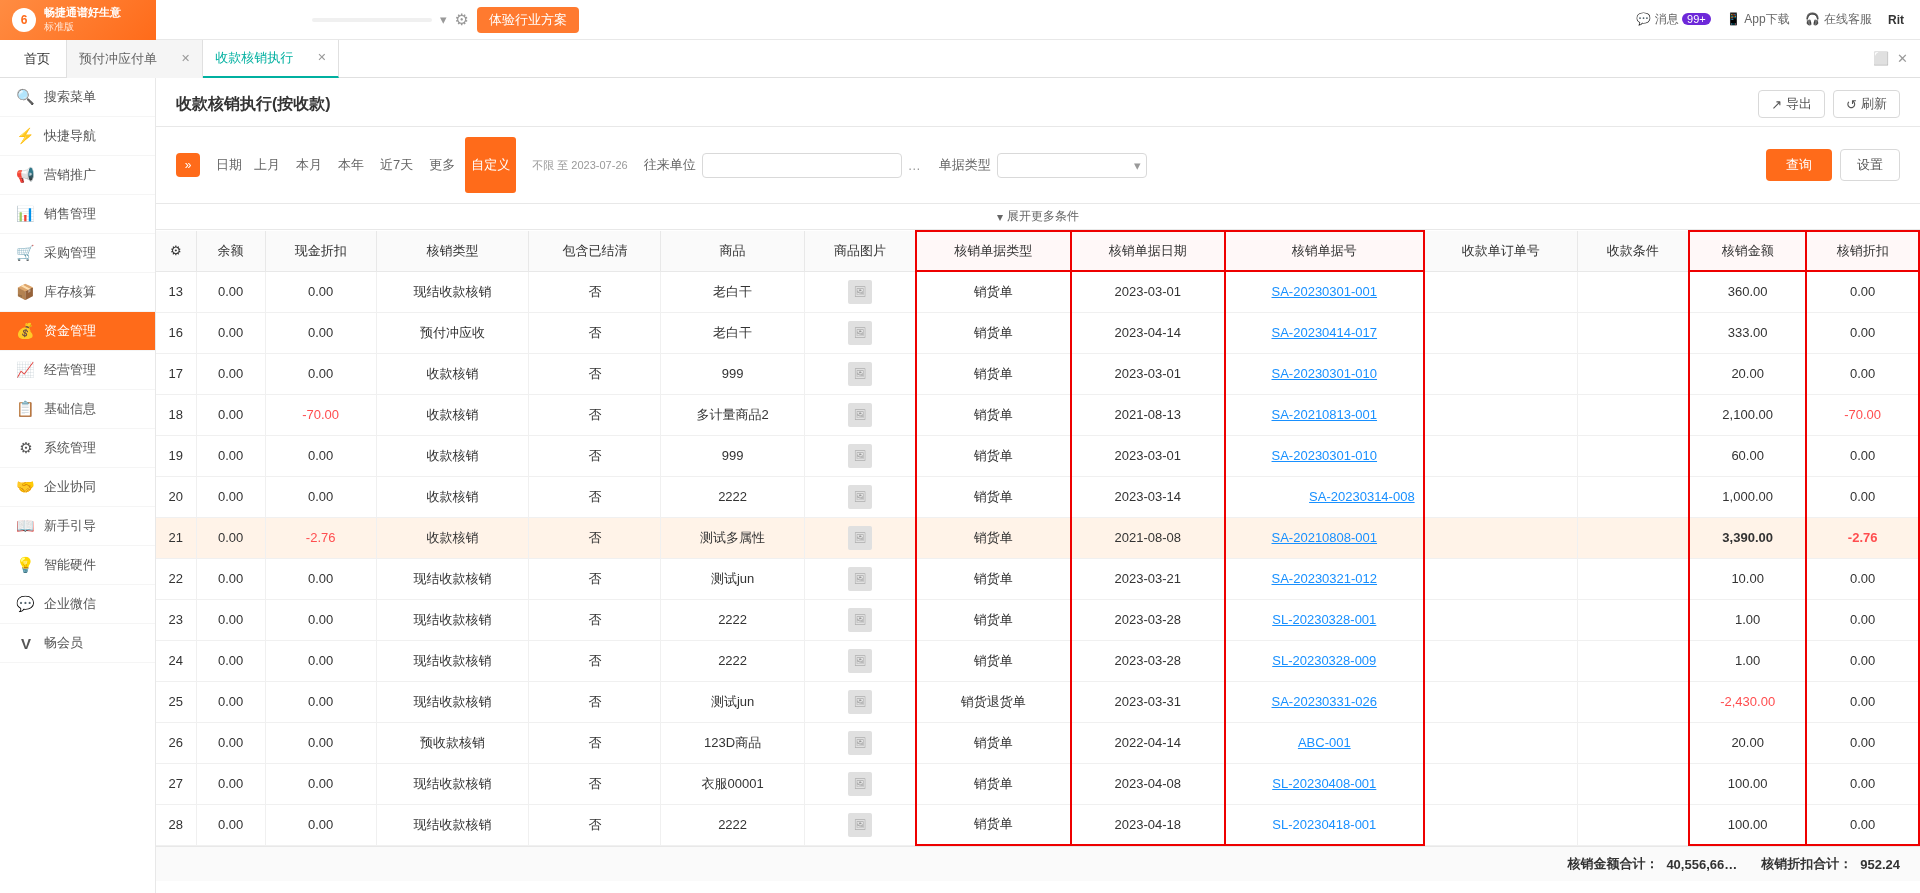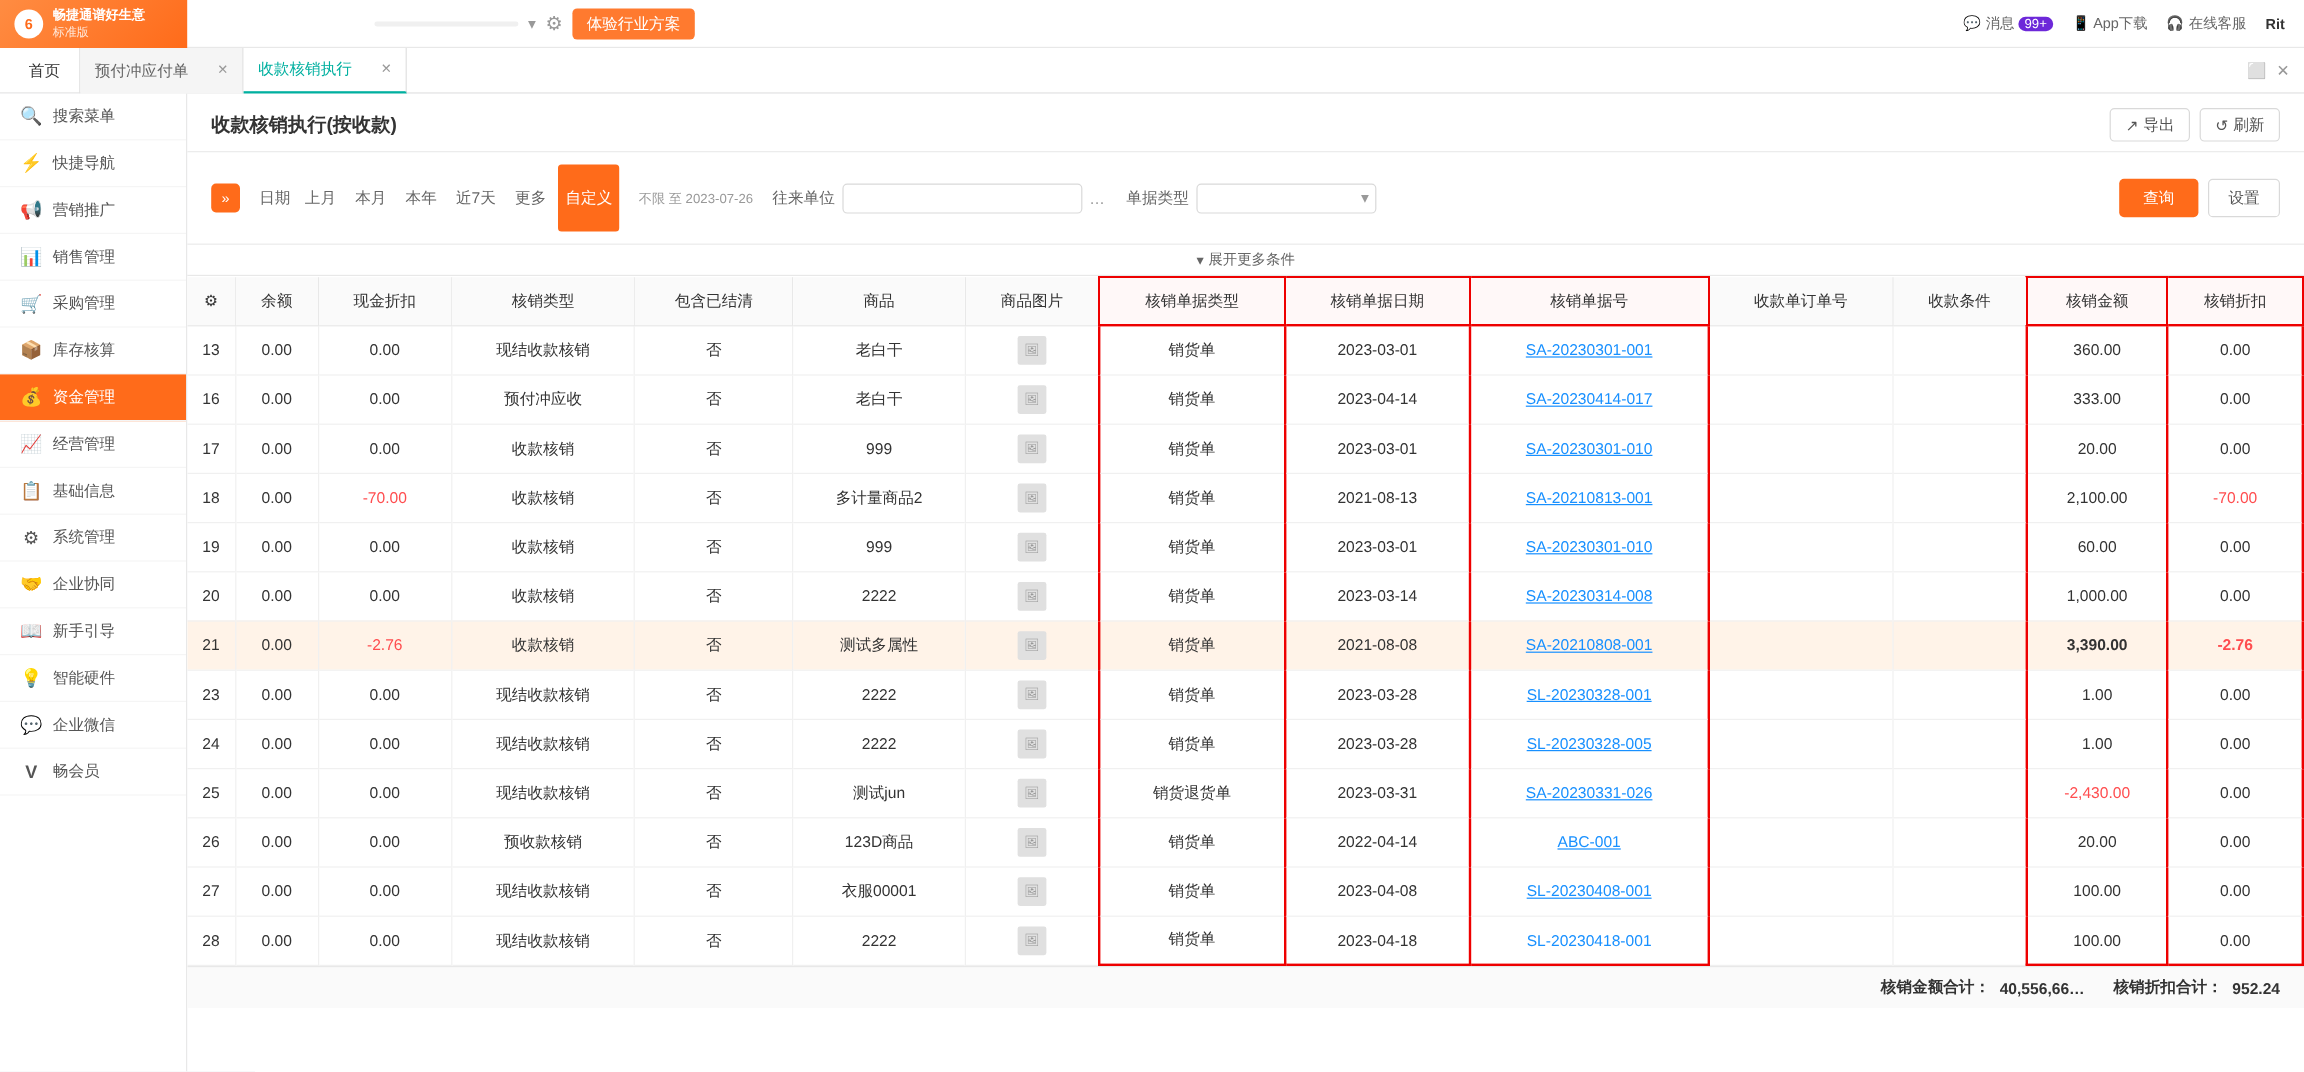--- a/index.html
+++ b/index.html
@@ -584,21 +584,21 @@
               <td>0.00</td>
               <td>0.00</td>
               <td>收款核销</td>
               <td>否</td>
               <td>2222</td>
               <td>
                 <div style="width: 24px; height: 24px; background: rgb(224, 224, 224); border-radius: 2px; margin: 0px auto; display: flex; align-items: center; justify-content: center; font-size: 10px; color: rgb(153, 153, 153);">🖼</div>
               </td>
               <td style="border-left: 2px solid rgb(238, 0, 0); border-right: 2px solid rgb(238, 0, 0);">销货单</td>
               <td style="border-left: 2px solid rgb(238, 0, 0); border-right: 2px solid rgb(238, 0, 0);">2023-03-14</td>
-              <td style="color: rgb(24, 144, 255); cursor: pointer; text-decoration: underline; border-left: 2px solid rgb(238, 0, 0); border-right: 2px solid rgb(238, 0, 0);">SA-20230314-008</td>
+              <td style="color: rgb(24, 144, 255); cursor: pointer; text-decoration: underline; border-left: 2px solid rgb(238, 0, 0); border-right: 2px solid rgb(238, 0, 0); text-align: right;">SA-20230314-008</td>
               <td></td>
               <td></td>
               <td style="border-left: 2px solid rgb(238, 0, 0); border-right: 2px solid rgb(238, 0, 0);">1,000.00</td>
               <td style="border-left: 2px solid rgb(238, 0, 0); border-right: 2px solid rgb(238, 0, 0);">0.00</td>
             </tr>
             <tr style="background: rgb(255, 243, 232);">
               <td>21</td>
               <td>0.00</td>
               <td style="color: rgb(255, 77, 79);">-2.76</td>
               <td>收款核销</td>
@@ -609,20 +609,38 @@
               </td>
               <td style="border-left: 2px solid rgb(238, 0, 0); border-right: 2px solid rgb(238, 0, 0);">销货单</td>
               <td style="border-left: 2px solid rgb(238, 0, 0); border-right: 2px solid rgb(238, 0, 0);">2021-08-08</td>
               <td style="color: rgb(24, 144, 255); cursor: pointer; text-decoration: underline; border-left: 2px solid rgb(238, 0, 0); border-right: 2px solid rgb(238, 0, 0);">SA-20210808-001</td>
               <td></td>
               <td></td>
               <td style="border-left: 2px solid rgb(238, 0, 0); border-right: 2px solid rgb(238, 0, 0); font-weight: bold;">3,390.00</td>
               <td style="border-left: 2px solid rgb(238, 0, 0); border-right: 2px solid rgb(238, 0, 0); color: rgb(255, 77, 79); font-weight: bold;">-2.76</td>
             </tr>
             <tr>
+              <td>22</td>
+              <td>0.00</td>
+              <td>0.00</td>
+              <td>现结收款核销</td>
+              <td>否</td>
+              <td>测试jun</td>
+              <td>
+                <div style="width: 24px; height: 24px; background: rgb(224, 224, 224); border-radius: 2px; margin: 0px auto; display: flex; align-items: center; justify-content: center; font-size: 10px; color: rgb(153, 153, 153);">🖼</div>
+              </td>
+              <td style="border-left: 2px solid rgb(238, 0, 0); border-right: 2px solid rgb(238, 0, 0);">销货单</td>
+              <td style="border-left: 2px solid rgb(238, 0, 0); border-right: 2px solid rgb(238, 0, 0);">2023-03-21</td>
+              <td style="color: rgb(24, 144, 255); cursor: pointer; text-decoration: underline; border-left: 2px solid rgb(238, 0, 0); border-right: 2px solid rgb(238, 0, 0);">SA-20230321-012</td>
+              <td></td>
+              <td></td>
+              <td style="border-left: 2px solid rgb(238, 0, 0); border-right: 2px solid rgb(238, 0, 0);">10.00</td>
+              <td style="border-left: 2px solid rgb(238, 0, 0); border-right: 2px solid rgb(238, 0, 0);">0.00</td>
+            </tr>
+            <tr>
               <td>23</td>
               <td>0.00</td>
               <td>0.00</td>
               <td>现结收款核销</td>
               <td>否</td>
               <td>2222</td>
               <td>
                 <div style="width: 24px; height: 24px; background: rgb(224, 224, 224); border-radius: 2px; margin: 0px auto; display: flex; align-items: center; justify-content: center; font-size: 10px; color: rgb(153, 153, 153);">🖼</div>
               </td>
               <td style="border-left: 2px solid rgb(238, 0, 0); border-right: 2px solid rgb(238, 0, 0);">销货单</td>
@@ -638,21 +656,21 @@
               <td>0.00</td>
               <td>0.00</td>
               <td>现结收款核销</td>
               <td>否</td>
               <td>2222</td>
               <td>
                 <div style="width: 24px; height: 24px; background: rgb(224, 224, 224); border-radius: 2px; margin: 0px auto; display: flex; align-items: center; justify-content: center; font-size: 10px; color: rgb(153, 153, 153);">🖼</div>
               </td>
               <td style="border-left: 2px solid rgb(238, 0, 0); border-right: 2px solid rgb(238, 0, 0);">销货单</td>
               <td style="border-left: 2px solid rgb(238, 0, 0); border-right: 2px solid rgb(238, 0, 0);">2023-03-28</td>
-              <td style="color: rgb(24, 144, 255); cursor: pointer; text-decoration: underline; border-left: 2px solid rgb(238, 0, 0); border-right: 2px solid rgb(238, 0, 0);">SL-20230328-005</td>
+              <td style="color: rgb(24, 144, 255); cursor: pointer; text-decoration: underline; border-left: 2px solid rgb(238, 0, 0); border-right: 2px solid rgb(238, 0, 0);">SL-20230328-009</td>
               <td></td>
               <td></td>
               <td style="border-left: 2px solid rgb(238, 0, 0); border-right: 2px solid rgb(238, 0, 0);">1.00</td>
               <td style="border-left: 2px solid rgb(238, 0, 0); border-right: 2px solid rgb(238, 0, 0);">0.00</td>
             </tr>
             <tr>
               <td>25</td>
               <td>0.00</td>
               <td>0.00</td>
               <td>现结收款核销</td>

